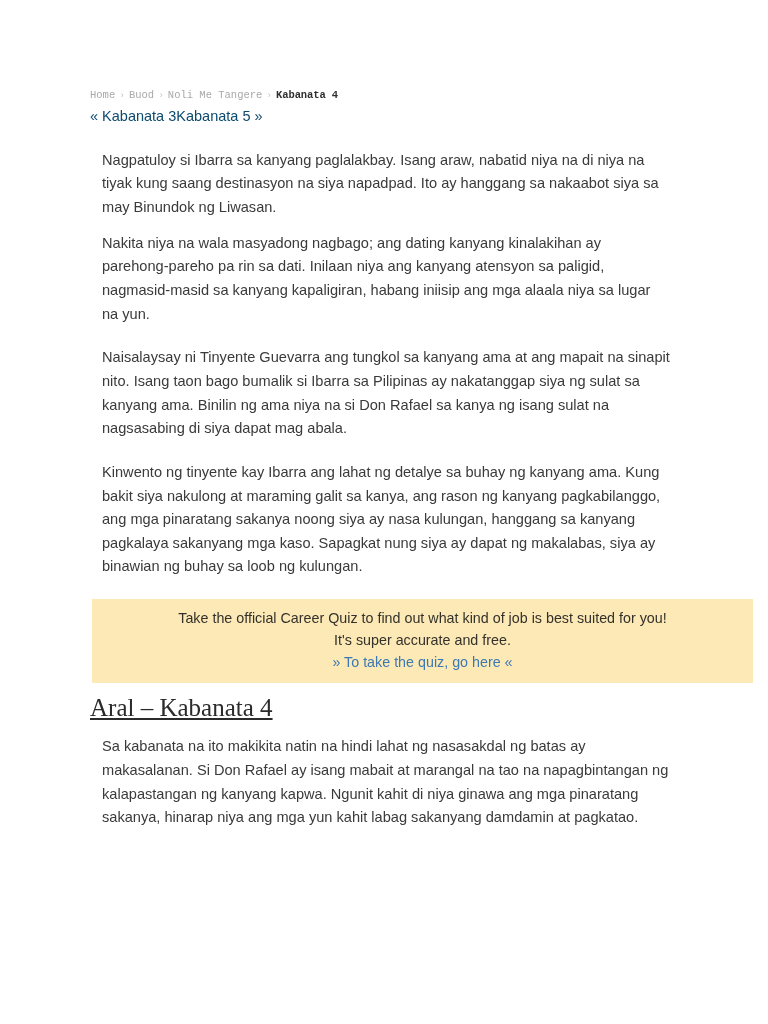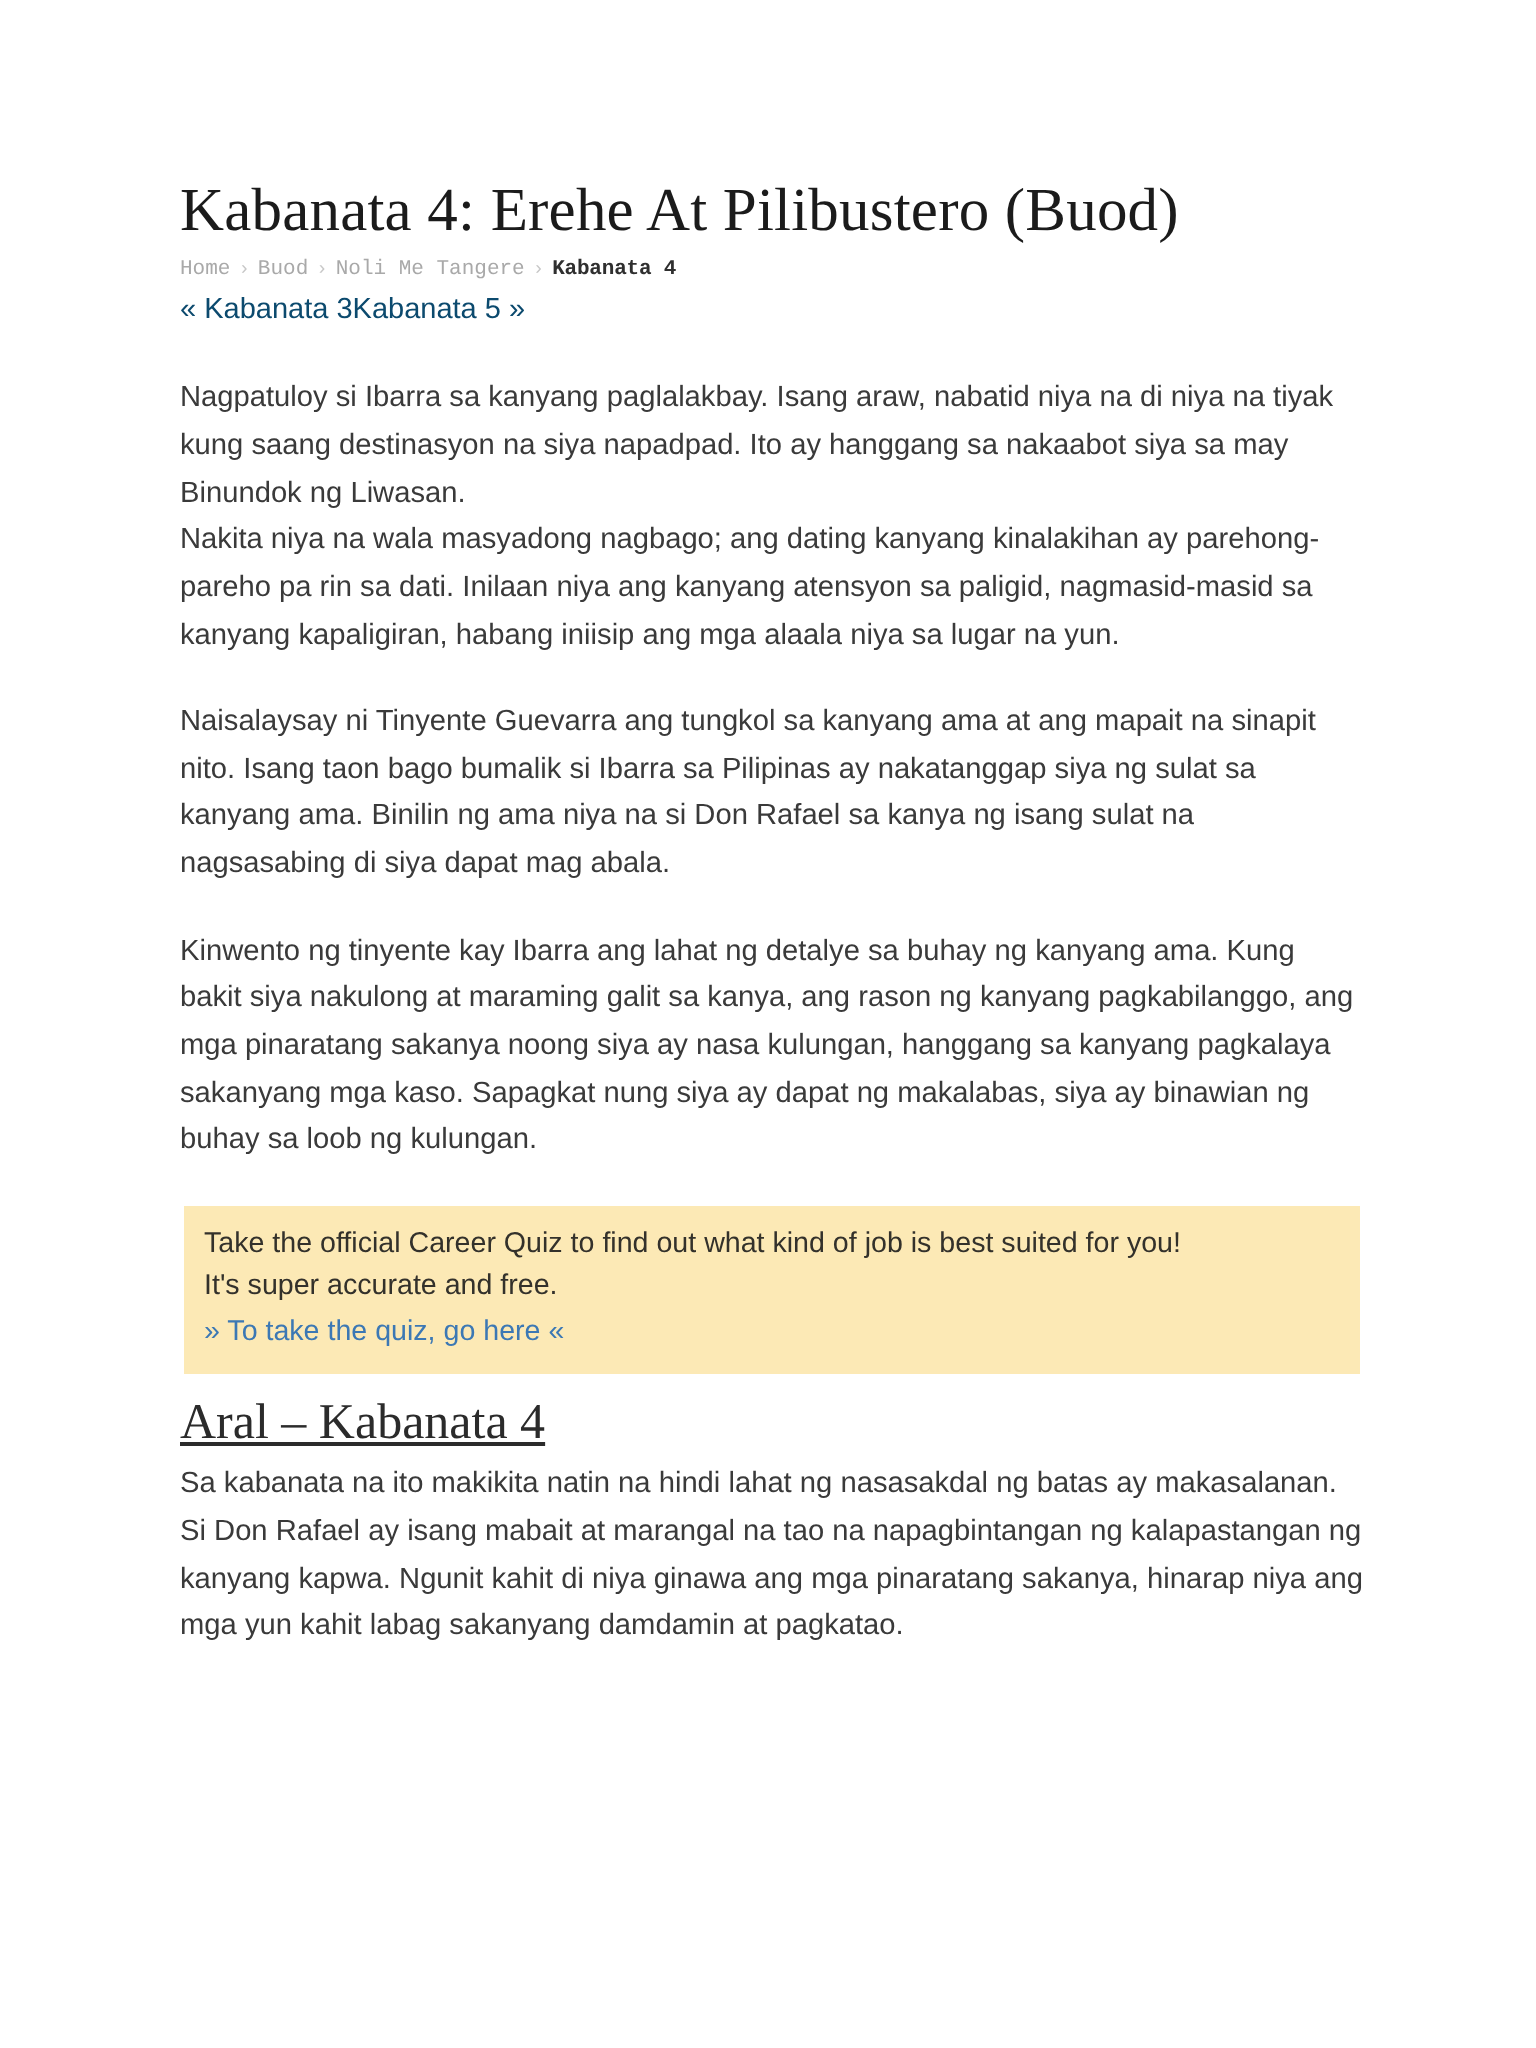--- a/index.html
+++ b/index.html
@@ -80,30 +80,30 @@
 
   
   .body-block {
     font-size: 14.6px;
     line-height: 1.62;
     color: #3a3a3a;
     margin: 0 0 20px 0;
     text-align: left;
   }
   .body-block:last-child { margin-bottom: 0; }
-  .body-block p { margin: 0; }
+  .body-block p { margin: 12px; }
 
   
   .callout {
     background: #fce9b5;
     box-sizing: border-box;
-    width: 588px;
+    width: 661px;
     margin: 0 0 10px 2px;
     padding: 9px 10px 10px 10px;
-    text-align: left;
+    text-align: center;
   }
   .callout-line {
     font-size: 14.3px;
     line-height: 1.5;
     color: #33312b;
   }
   .callout-link {
     display: block;
     font-size: 14.3px;
     line-height: 1.5;
@@ -122,21 +122,20 @@
     margin: 7px 0 4px 0;
     text-decoration: underline;
   }
 </style>
 </head>
 <body>
 
 <div class="page">
   <div class="content">
 
-    <h1 class="doc-title">Kabanata 4: Erehe At Pilibustero (Buod)</h1>
 
     <div class="breadcrumb">
       <a class="crumb" href="#">Home</a><span class="sep">›</span><a class="crumb" href="#">Buod</a><span class="sep">›</span><a class="crumb" href="#">Noli Me Tangere</a><span class="sep">›</span><span class="crumb-current">Kabanata 4</span>
     </div>
 
     <div class="chapter-nav"><a href="#">« Kabanata 3</a><a href="#">Kabanata 5 »</a></div>
 
     <div class="body-block">
       <p>Nagpatuloy si Ibarra sa kanyang paglalakbay. Isang araw, nabatid niya na di niya na tiyak kung saang destinasyon na siya napadpad. Ito ay hanggang sa nakaabot siya sa may Binundok ng Liwasan.</p>
       <p>Nakita niya na wala masyadong nagbago; ang dating kanyang kinalakihan ay parehong-pareho pa rin sa dati. Inilaan niya ang kanyang atensyon sa paligid, nagmasid-masid sa kanyang kapaligiran, habang iniisip ang mga alaala niya sa lugar na yun.</p>

